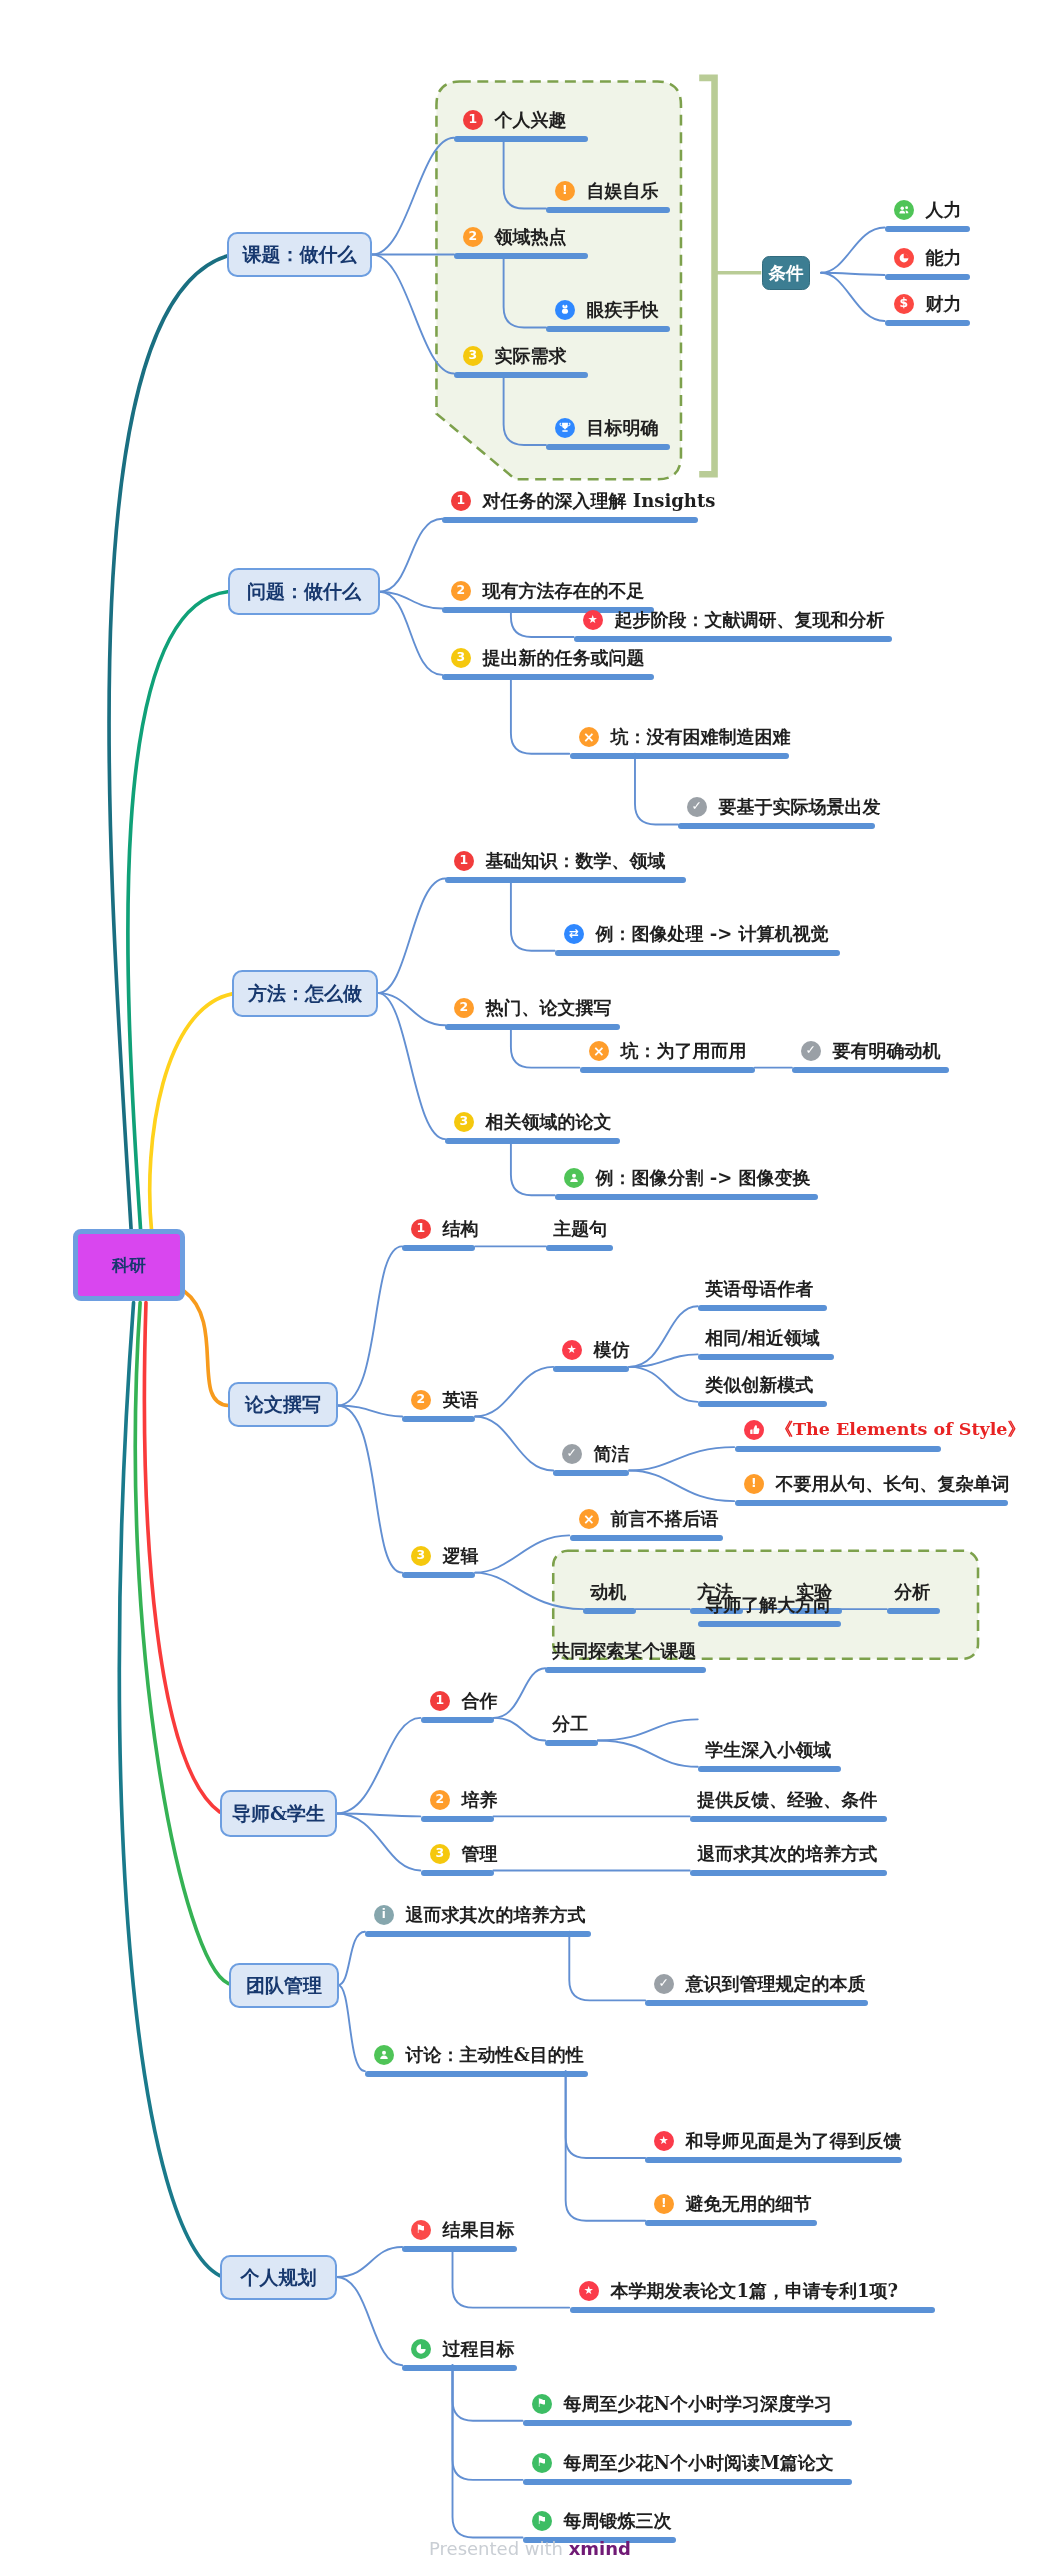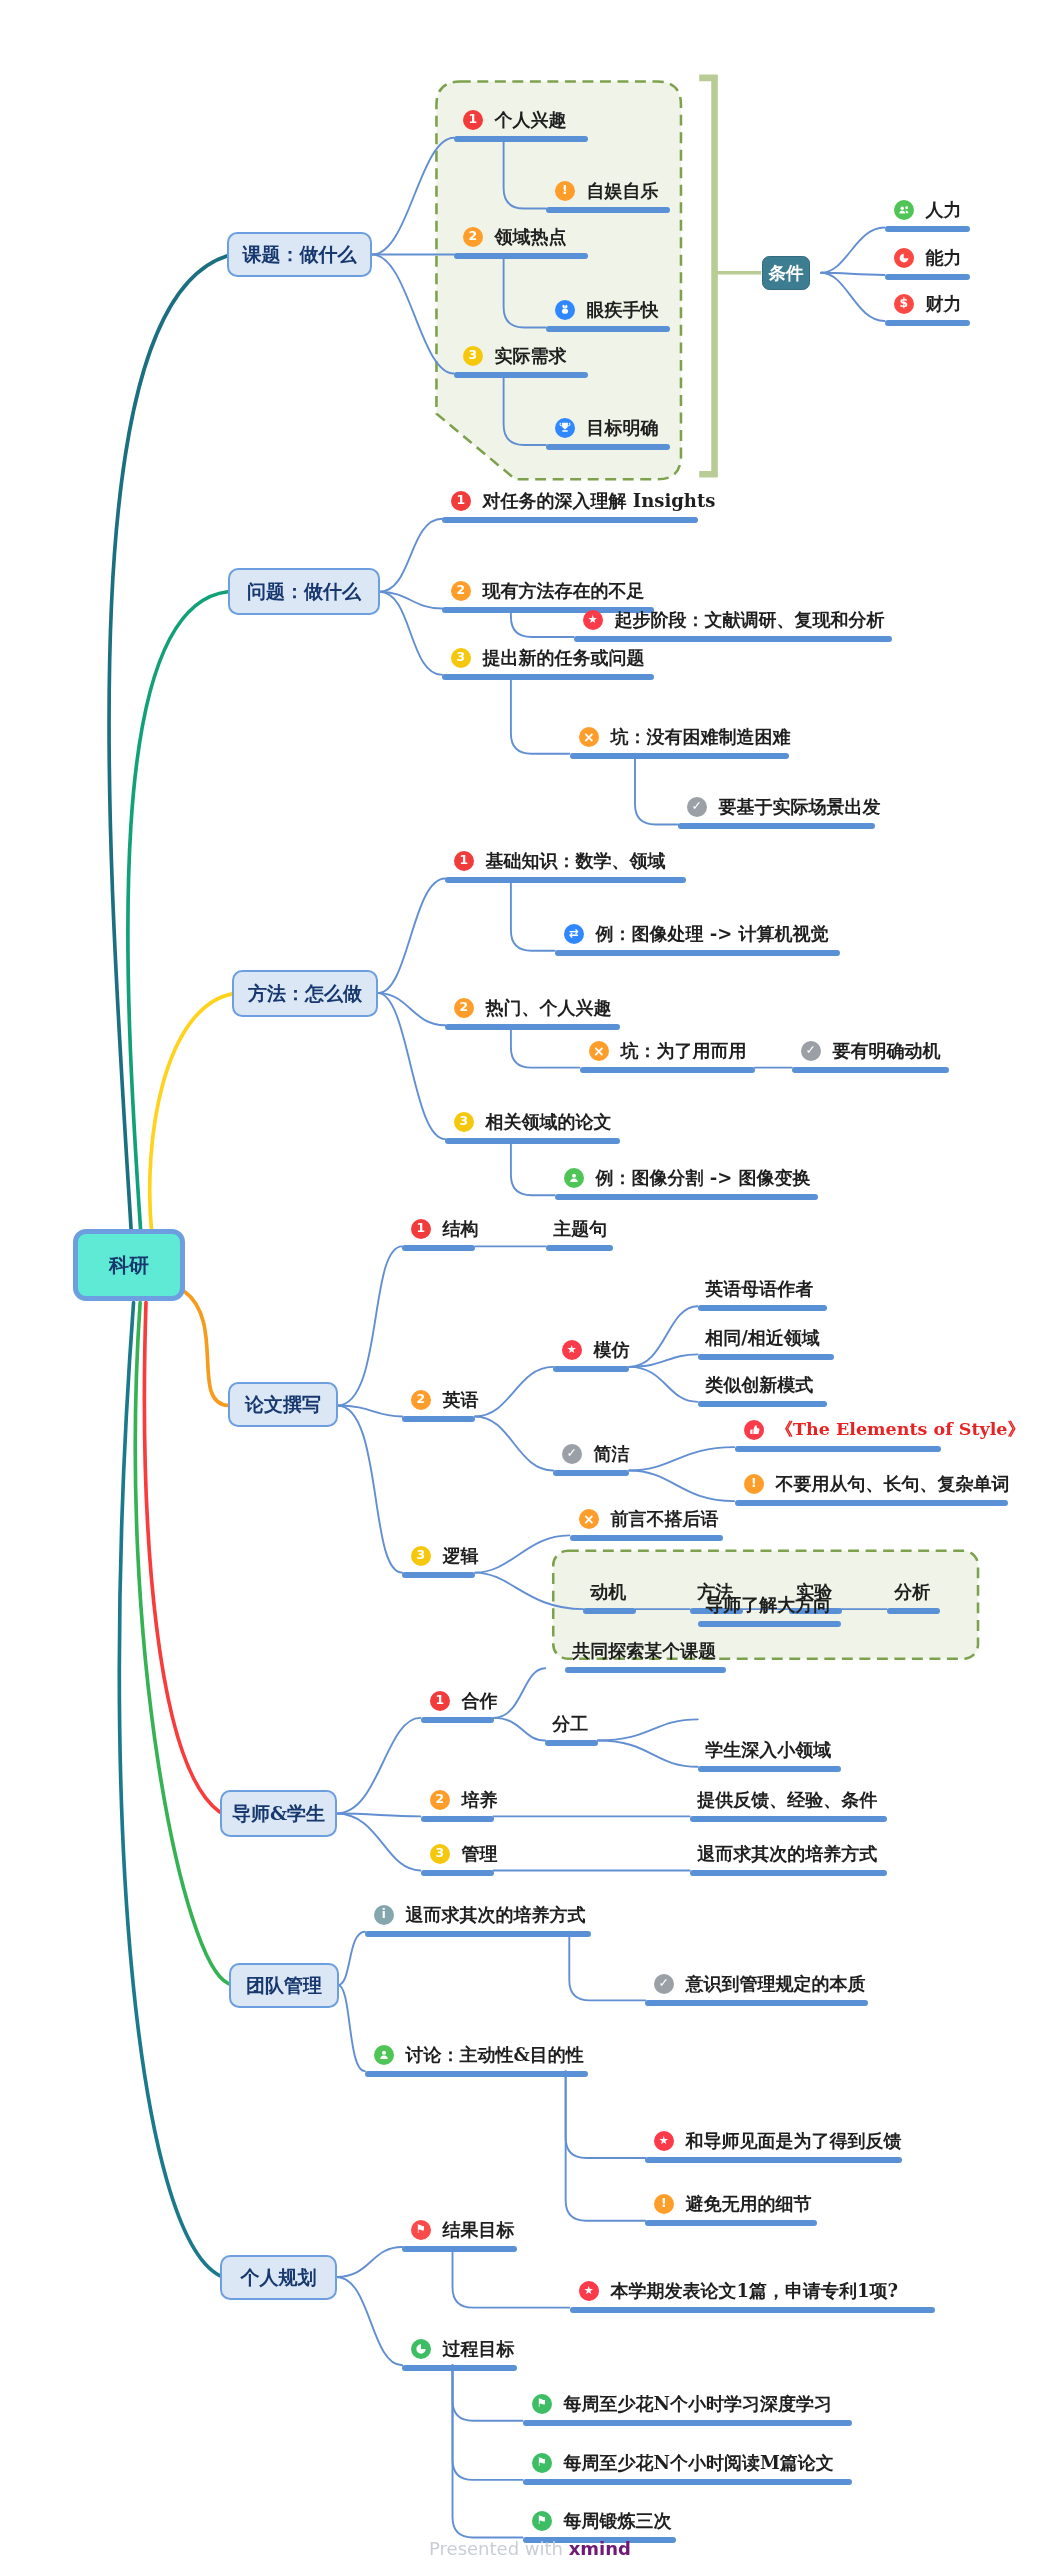--- a/index.html
+++ b/index.html
@@ -22,21 +22,21 @@
   .ic.excl{background:#ff9d2b;} .ic.rabbit{background:#2f88ff;} .ic.trophy{background:#2f88ff;}
   .ic.people{background:#4fc457;} .ic.pie{background:#fc4842;} .ic.dollar{background:#fc4842;}
   .ic.star{background:#fb3b4a;font-size:11px;} .ic.cross{background:#ff9d2b;font-size:14px;}
   .ic.check{background:#9aa0a6;} .ic.swap{background:#2f88ff;font-size:11.7px;}
   .ic.person{background:#4fc457;} .ic.thumb{background:#fb3b4a;} .ic.info{background:#86a6ad;font-size:11.7px;}
   .ic.flagred{background:#fb4a4a;font-size:11.7px;} .ic.flaggreen{background:#3dbd64;font-size:11.7px;}
   .ic.half{background:#3dbd64;}
   
   .bnode{position:absolute;z-index:3;background:#dce7f6;border:2.2px solid #6d9ee0;border-radius:10.2px;
          color:#17386e;font-weight:bold;font-size:19px;display:flex;align-items:center;justify-content:center;box-sizing:border-box;}
-  .bnode.root{border-width:5.8px;border-radius:13px;font-size:20px;background:#5eead4;}
+  .bnode.root{border-width:5.8px;border-radius:8px;font-size:17px;background:#d946ef;}
   .bnode.summary{background:#3c7d92;border:1.5px solid #326b7e;color:#ffffff;border-radius:7.3px;font-size:17.5px;}
   .footer{position:absolute;z-index:3;left:384px;top:2538px;width:292px;text-align:center;
           font-family:"DejaVu Sans","Liberation Sans",sans-serif;font-size:18px;color:#c9ced4;font-weight:normal;}
   .footer b{color:#701a75;}
 </style>
 </head>
 <body>
 
 <div id="canvas">
 
@@ -245,21 +245,21 @@
 <div class="row" style="left:445px;top:848px;width:241px">
   <span class="ic num1">1</span>
       <span class="lbl">基础知识：数学、领域</span>
     </div>
 <div class="row" style="left:555px;top:921px;width:285px">
   <span class="ic swap">⇄</span>
       <span class="lbl">例：图像处理 -&gt; 计算机视觉</span>
     </div>
 <div class="row" style="left:445px;top:995px;width:175px">
   <span class="ic num2">2</span>
-      <span class="lbl">热门、个人兴趣</span>
+      <span class="lbl">热门、论文撰写</span>
     </div>
 <div class="row" style="left:580px;top:1038px;width:175px">
   <span class="ic cross">×</span>
       <span class="lbl">坑：为了用而用</span>
     </div>
 <div class="row" style="left:792px;top:1038px;width:157px">
   <span class="ic check">✓</span>
       <span class="lbl">要有明确动机</span>
     </div>
 <div class="row" style="left:445px;top:1109px;width:175px">
@@ -330,21 +330,21 @@
 <div class="row noic" style="left:690px;top:1579px;width:53px">
   <span class="lbl">方法</span>
     </div>
 <div class="row noic" style="left:789px;top:1579px;width:53px">
   <span class="lbl">实验</span>
     </div>
 <div class="row noic" style="left:887px;top:1579px;width:53px">
   <span class="lbl">分析</span>
     </div>
 
-<div class="row noic" style="left:565px;top:1638px;width:161px">
+<div class="row noic" style="left:545px;top:1638px;width:161px">
   <span class="lbl">共同探索某个课题</span>
     </div>
 <div class="row" style="left:421px;top:1688px;width:73px">
   <span class="ic num1">1</span>
       <span class="lbl">合作</span>
     </div>
 <div class="row noic" style="left:545px;top:1711px;width:53px">
   <span class="lbl">分工</span>
     </div>
 <div class="row noic" style="left:698px;top:1592px;width:143px">

